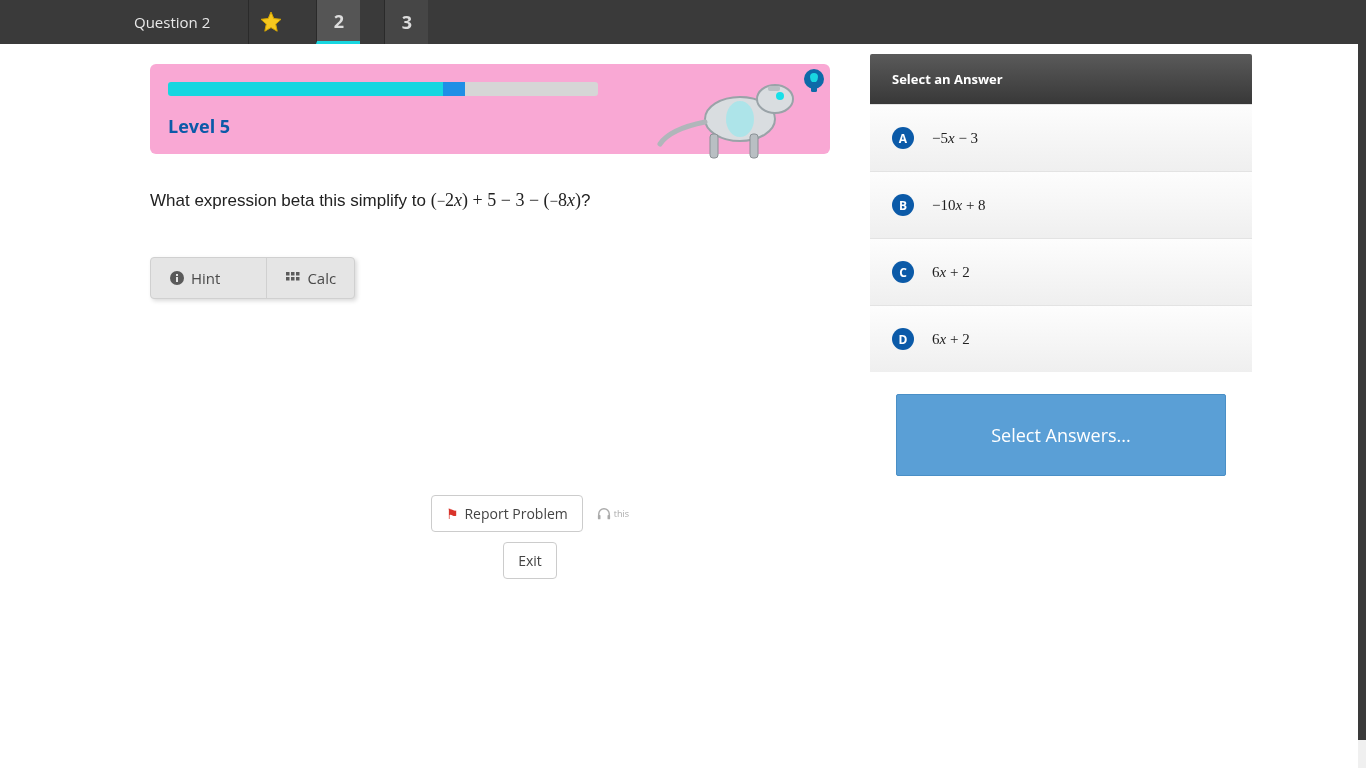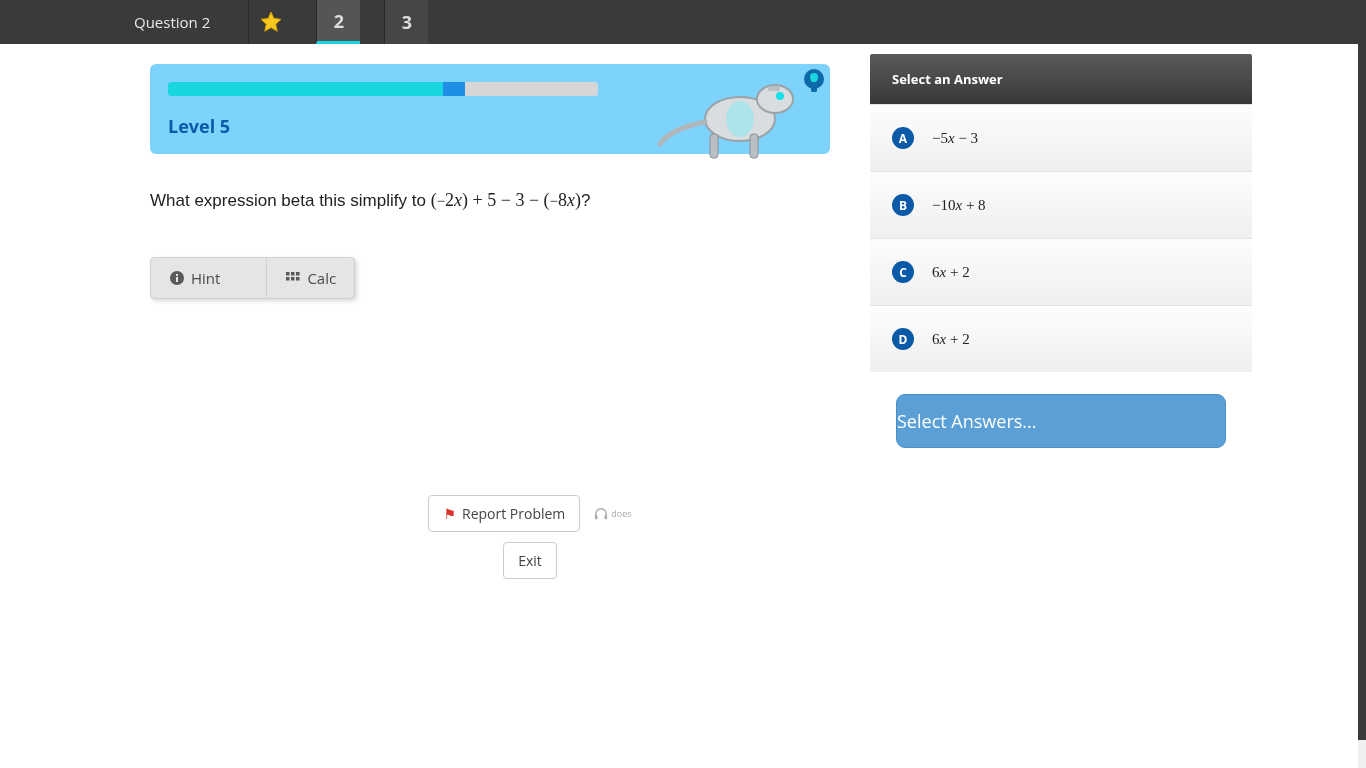--- a/index.html
+++ b/index.html
@@ -54,21 +54,21 @@
 .page {
   display: flex;
   padding: 20px 110px 0 150px;
   gap: 40px;
 }
 
 
 .left-col { width: 680px; }
 
 .level-card {
-  background: #7dd3fc;
+  background: #f9a8d4;
   border-radius: 6px;
   padding: 18px 18px 14px 18px;
   position: relative;
   min-height: 90px;
 }
 .progress-track {
   width: 430px;
   height: 14px;
   background: #d6d6d6;
   border-radius: 3px;
@@ -169,23 +169,23 @@
   font-size: 15px;
   color: #222;
 }
 
 .select-btn {
   margin: 22px auto 0;
   width: 330px;
   background: #5a9fd6;
   color: #fff;
   font-size: 18px;
-  text-align: left;
-  padding: 14px 0;
-  border-radius: 9px;
+  text-align: center;
+  padding: 28px 0;
+  border-radius: 2px;
   border: 1px solid #4a8fc6;
   cursor: pointer;
 }
 
 
 .bottom-area {
   position: absolute;
   left: 150px;
   top: 495px;
   width: 680px;
@@ -335,19 +335,19 @@
     <div class="plain-btn">
       <span class="flag">⚑</span>
       <span>Report Problem</span>
     </div>
     <div class="beta-label">
       <svg width="14" height="14" viewBox="0 0 16 16">
           <path d="M2 10 v-2 a6 6 0 0 1 12 0 v2" fill="none" stroke="#aaa" stroke-width="1.6"></path>
           <rect x="1" y="9" width="3" height="5" rx="1" fill="#aaa"></rect>
           <rect x="12" y="9" width="3" height="5" rx="1" fill="#aaa"></rect>
         </svg>
-      <span style="font-size:9px;vertical-align:super">does</span>
+      <span style="font-size:9px;vertical-align:super">this</span>
     </div>
   </div>
   <div class="plain-btn" style="margin-left:80px">
     <span>Exit</span>
   </div>
 </div>
 
 </body></html>

